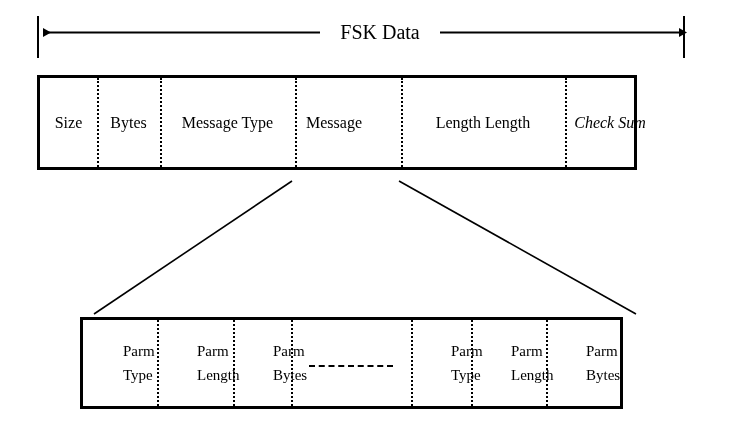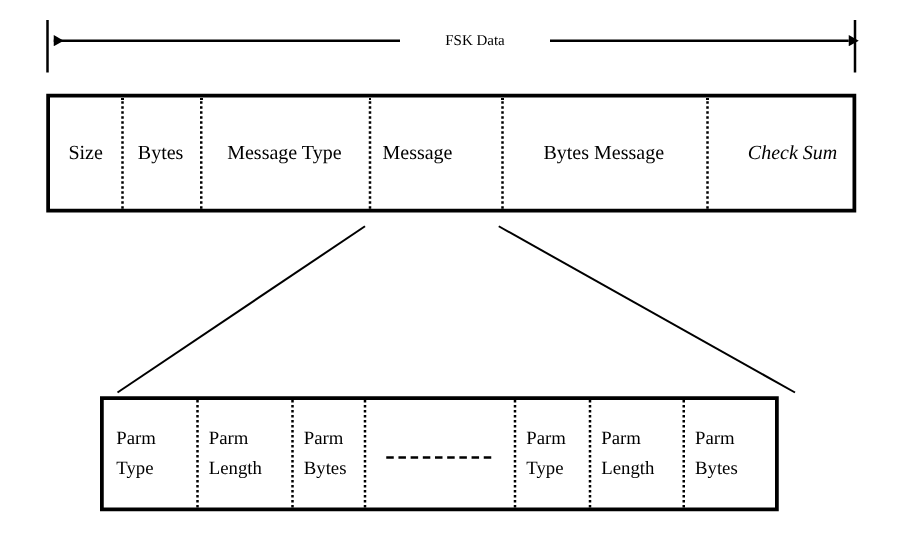--- a/index.html
+++ b/index.html
@@ -8,21 +8,21 @@
     font-family:"Liberation Serif","DejaVu Serif",serif;
     color:#000000;
   }
   #diagram-root{position:absolute;left:0;top:0;width:735px;height:429px;}
 
   svg.layer{position:absolute;left:0;top:0;width:735px;height:429px;overflow:visible;}
 
   
   .arrow-label{
     position:absolute;
-    font-size:12px;
+    font-size:20px;
     line-height:16px;
     white-space:nowrap;
     text-align:center;
   }
 
   
   .packet-box{
     position:absolute;
     box-sizing:border-box;
     border:3px solid #000000;
@@ -39,20 +39,21 @@
     white-space:nowrap;
   }
   .cell .cell-text{
     display:block;
     font-size:16px;
     line-height:19px;
   }
   .cell.two-line{
     flex-direction:column;
     justify-content:center;
+    margin-left:30px;
   }
   .cell.two-line .cell-text{
     font-size:15px;
     line-height:24px;
     display:block;
     width:100%;
     text-align:left;
     padding-left:10px;
     box-sizing:border-box;
   }
@@ -90,21 +91,21 @@
     <line x1="440" y1="32.5" x2="679" y2="32.5" stroke="#000000" stroke-width="2" marker-end="url(#arrowRight)"></line>
 
     <line x1="684" y1="16" x2="684" y2="58" stroke="#000000" stroke-width="2"></line>
 
     <line x1="292" y1="181" x2="94" y2="314" stroke="#000000" stroke-width="1.6"></line>
     <line x1="399" y1="181" x2="636" y2="314" stroke="#000000" stroke-width="1.6"></line>
   </svg>
 
   <div class="arrow-label" style="left:320px;top:24px;width:120px;">FSK Data</div>
 
-  <div class="packet-box" style="left:37px;top:75px;width:648px;height:95px;padding-left:32px;">
+  <div class="packet-box" style="left:37px;top:75px;width:600px;height:95px;padding-left:32px;">
 
     <div class="cell" style="left:0px;width:57px;">
       <span class="cell-text">Size</span>
     </div>
     <div class="divider" style="left:57px;"></div>
 
     <div class="cell" style="left:57px;width:63px;">
       <span class="cell-text">Bytes</span>
     </div>
     <div class="divider" style="left:120px;"></div>
@@ -113,21 +114,21 @@
       <span class="cell-text">Message Type</span>
     </div>
     <div class="divider" style="left:255px;"></div>
 
     <div class="cell" style="left:241px;width:106px;">
       <span class="cell-text">Message</span>
     </div>
     <div class="divider" style="left:361px;"></div>
 
     <div class="cell" style="left:361px;width:164px;">
-      <span class="cell-text">Bytes Message</span>
+      <span class="cell-text">Length Length</span>
     </div>
     <div class="divider" style="left:525px;"></div>
 
     <div class="cell" style="left:546px;right:0px;font-style:italic;">
       <span class="cell-text">Check Sum</span>
     </div>
   </div>
 
   <div class="packet-box" style="left:80px;top:317px;width:543px;height:92px;">
 

